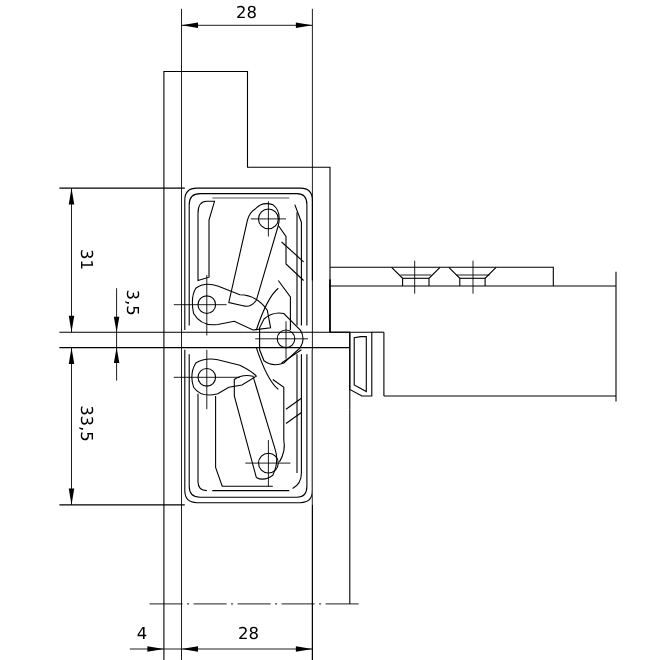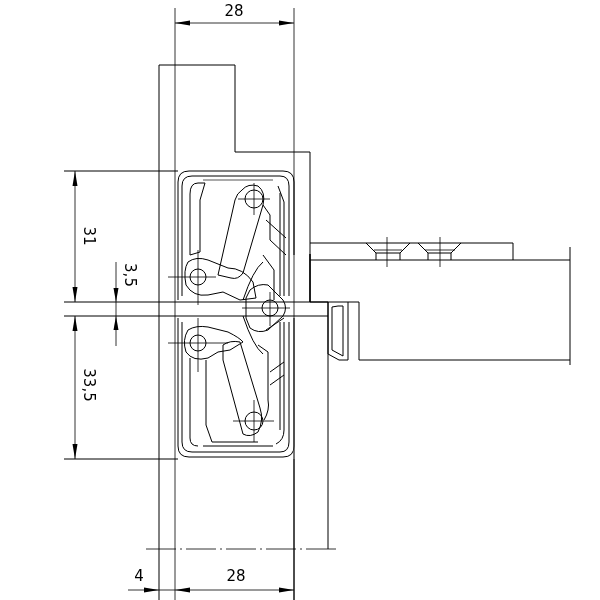--- a/index.html
+++ b/index.html
@@ -1,17 +1,17 @@
 <!DOCTYPE html>
 <html><head>
   <meta charset="utf-8">
   <style>
     html, body { margin: 0; padding: 0; background: #ffffff; }
     body { width: 600px; height: 600px; overflow: hidden; }
-    #drawing { position: absolute; left: 18px; top: 0; width: 480px; height: 600px; }
+    #drawing { position: absolute; left: 8px; top: 0; width: 480px; height: 600px; }
     svg text { font-family: "DejaVu Sans", sans-serif; fill: #000; }
     .ln { stroke: #000; stroke-width: 1; fill: none; }
     .thin { stroke: #000; stroke-width: 0.8; fill: none; }
     .gray { stroke: #555; stroke-width: 1; fill: none; }
     .ctr { stroke: #000; stroke-width: 0.8; fill: none; }
     .dash { stroke: #000; stroke-width: 0.8; fill: none; stroke-dasharray: 30 4 2 4; }
     .arrow { fill: #000; stroke: none; }
   </style>
 </head>
 <body>

